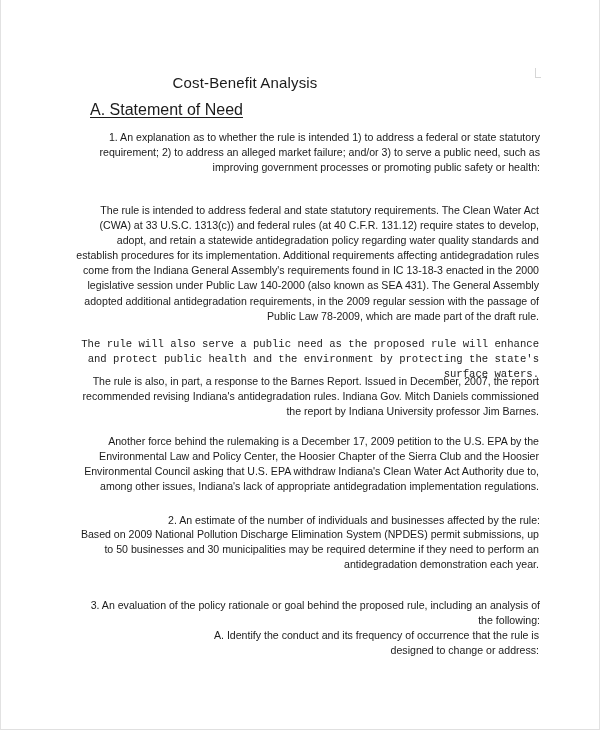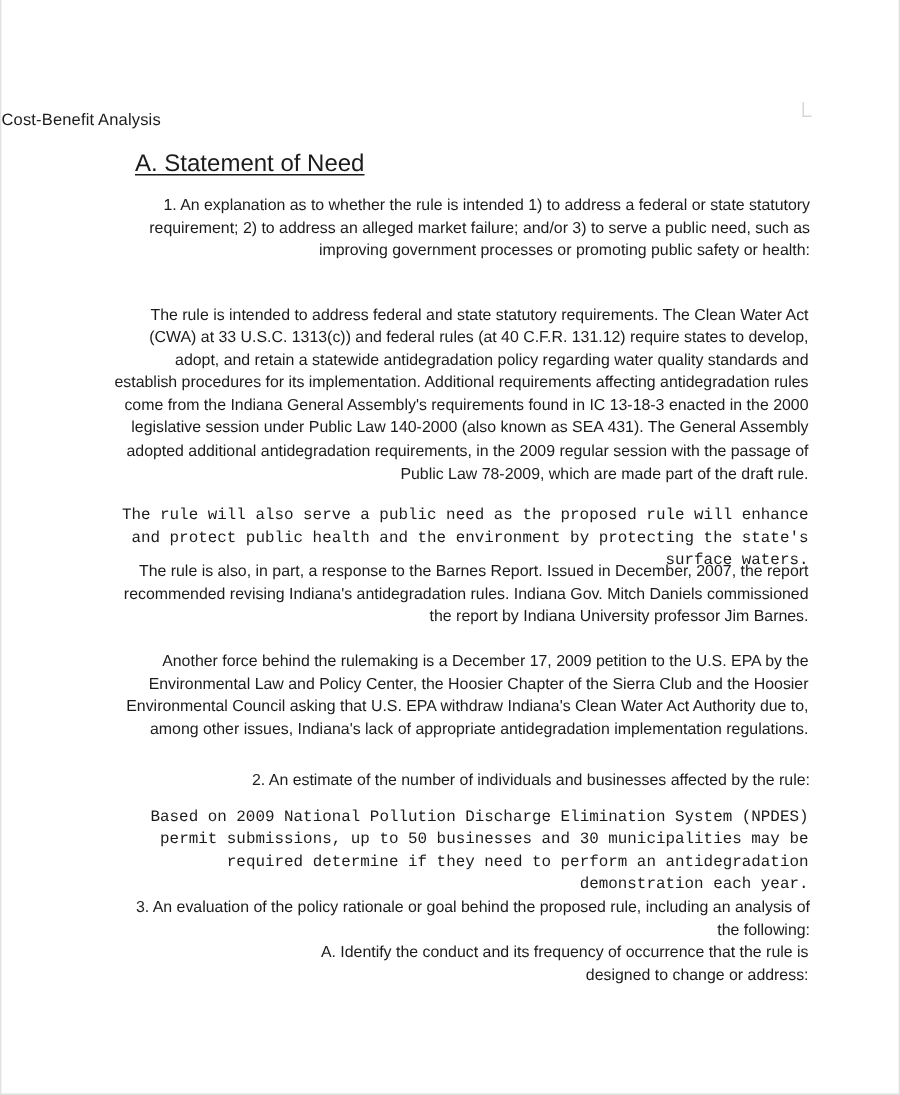--- a/index.html
+++ b/index.html
@@ -41,22 +41,22 @@
     height: 9px;
     border-left: 1.5px solid #d6d6d6;
     border-bottom: 1.5px solid #d6d6d6;
   }
 
   .doc-title {
     position: absolute;
     left: 0;
     top: 74px;
     width: 488px;
-    text-align: left;
-    font-size: 11px;
+    text-align: center;
+    font-size: 15px;
     color: #1b1b1b;
     letter-spacing: 0.01em;
   }
 
   .section-heading {
     position: absolute;
     left: 89px;
     top: 101px;
     font-size: 16px;
     color: #1b1b1b;
@@ -83,21 +83,21 @@
 
   
   .npdes { left: 76px; width: 462px; }
 
   .t-item1   { top: 130px; }
   .t-para1   { top: 203px; }
   .t-para2   { top: 337px; font-family: Liberation Mono, monospace; }
   .t-para3   { top: 374px; }
   .t-para4   { top: 434px; }
   .t-item2   { top: 513px; }
-  .t-npdes   { top: 538px; font-family: Liberation Mono, monospace; }
+  .t-npdes   { top: 527px; }
   .t-item3   { top: 598px; }
   .t-subA    { top: 628px; }
 </style>
 </head>
 <body>
 
 <div id="page">
   <div id="sheet">
 
     <div class="artifact"></div>

